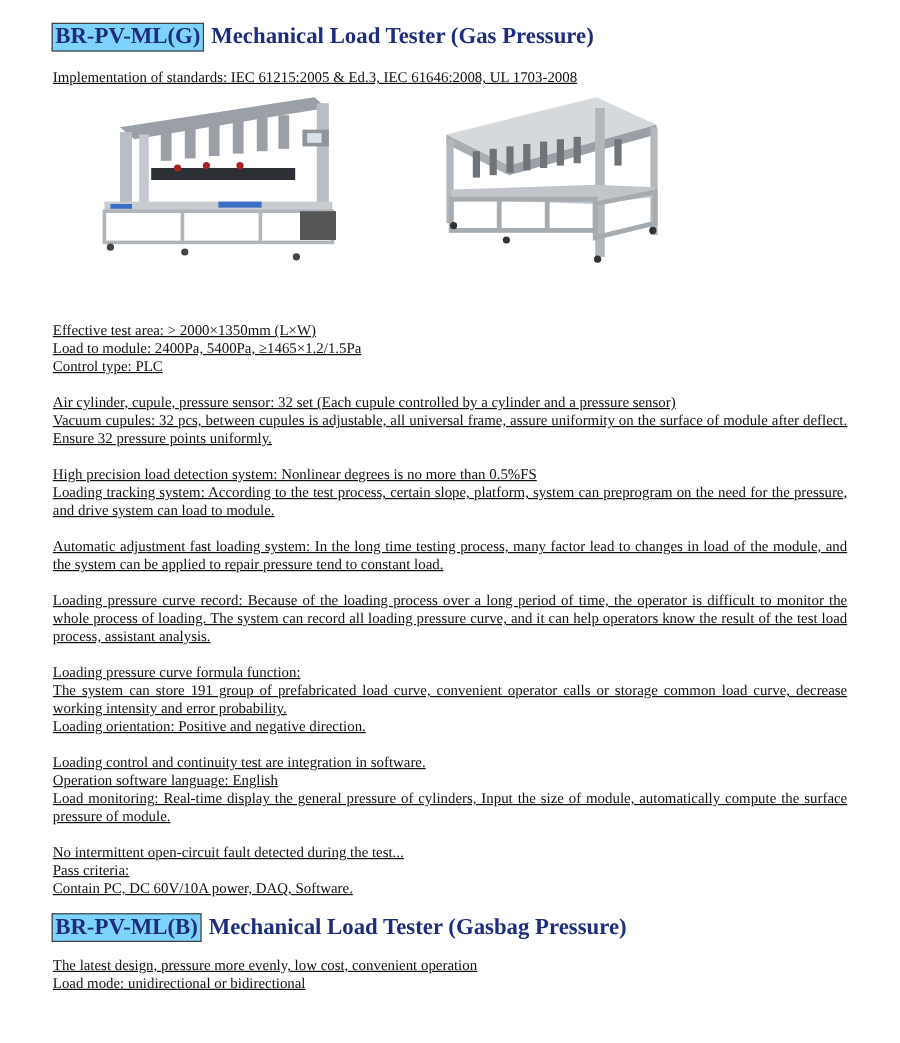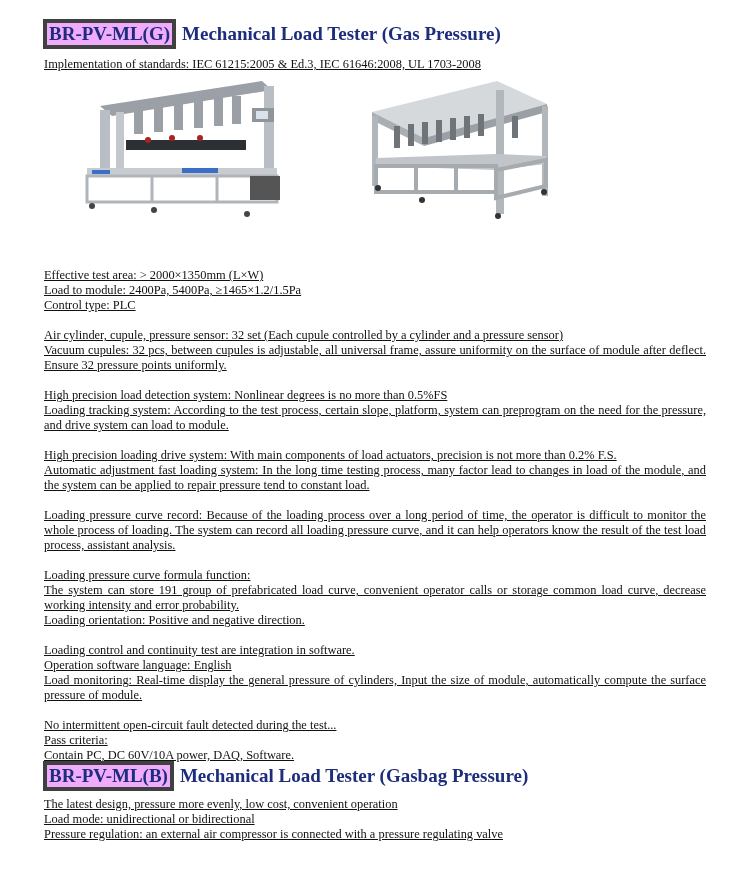--- a/index.html
+++ b/index.html
@@ -1,21 +1,21 @@
 <!DOCTYPE html>
 <html><head>
 <meta charset="utf-8">
 <style>
   html, body { margin: 0; padding: 0; background: #ffffff; }
   body { width: 750px; height: 869px; position: relative; overflow: hidden;
          font-family: "Liberation Serif", serif; color: #111; }
   .heading { position: absolute; left: 43px; display: flex; align-items: center;
              font-family: "Liberation Serif", serif; font-weight: bold; font-size: 19px;
              color: #1d2d7c; white-space: nowrap; }
-  .badge { background: #f0abfc; border: 4px solid #404040; padding: 0 2px; line-height: 22px;
+  .badge { background: #7dd3fc; border: 1px solid #404040; padding: 0 2px; line-height: 22px;
            margin-right: 6px; }
   .text { position: absolute; left: 44px; width: 662px; font-size: 12.4px; line-height: 15px;
           text-align: justify; text-decoration: underline; }
   .text p { margin: 0; }
   .text .gap { height: 15px; }
   .photo { position: absolute; }
   .photo svg { display: block; }
 </style>
 </head>
 <body>
@@ -102,21 +102,20 @@
   <p>Effective test area: &gt; 2000×1350mm (L×W)</p>
   <p>Load to module: 2400Pa, 5400Pa, ≥1465×1.2/1.5Pa</p>
   <p>Control type: PLC</p>
   <div class="gap"></div>
   <p>Air cylinder, cupule, pressure sensor: 32 set (Each cupule controlled by a cylinder and a pressure sensor)</p>
   <p>Vacuum cupules: 32 pcs, between cupules is adjustable, all universal frame, assure uniformity on the surface of module after deflect. Ensure 32 pressure points uniformly.</p>
   <div class="gap"></div>
   <p>High precision load detection system: Nonlinear degrees is no more than 0.5%FS</p>
   <p>Loading tracking system: According to the test process, certain slope, platform, system can preprogram on the need for the pressure, and drive system can load to module.</p>
   <div class="gap"></div>
-  <p>High precision loading drive system: With main components of load actuators, precision is not more than 0.2% F.S.</p>
   <p>Automatic adjustment fast loading system: In the long time testing process, many factor lead to changes in load of the module, and the system can be applied to repair pressure tend to constant load.</p>
   <div class="gap"></div>
   <p>Loading pressure curve record: Because of the loading process over a long period of time, the operator is difficult to monitor the whole process of loading. The system can record all loading pressure curve, and it can help operators know the result of the test load process, assistant analysis.</p>
   <div class="gap"></div>
   <p>Loading pressure curve formula function:</p>
   <p>The system can store 191 group of prefabricated load curve, convenient operator calls or storage common load curve, decrease working intensity and error probability.</p>
   <p>Loading orientation: Positive and negative direction.</p>
   <div class="gap"></div>
   <p>Loading control and continuity test are integration in software.</p>
   <p>Operation software language: English</p>
@@ -128,14 +127,13 @@
 </div>
 
 <div class="heading" style="top:761px;">
   <span class="badge">BR-PV-ML(B)</span>
   <span>Mechanical Load Tester (Gasbag Pressure)</span>
 </div>
 
 <div class="text" style="top:797px;">
   <p>The latest design, pressure more evenly, low cost, convenient operation</p>
   <p>Load mode: unidirectional or bidirectional</p>
-  <p>Pressure regulation: an external air compressor is connected with a pressure regulating valve</p>
 </div>
 
 </body></html>

